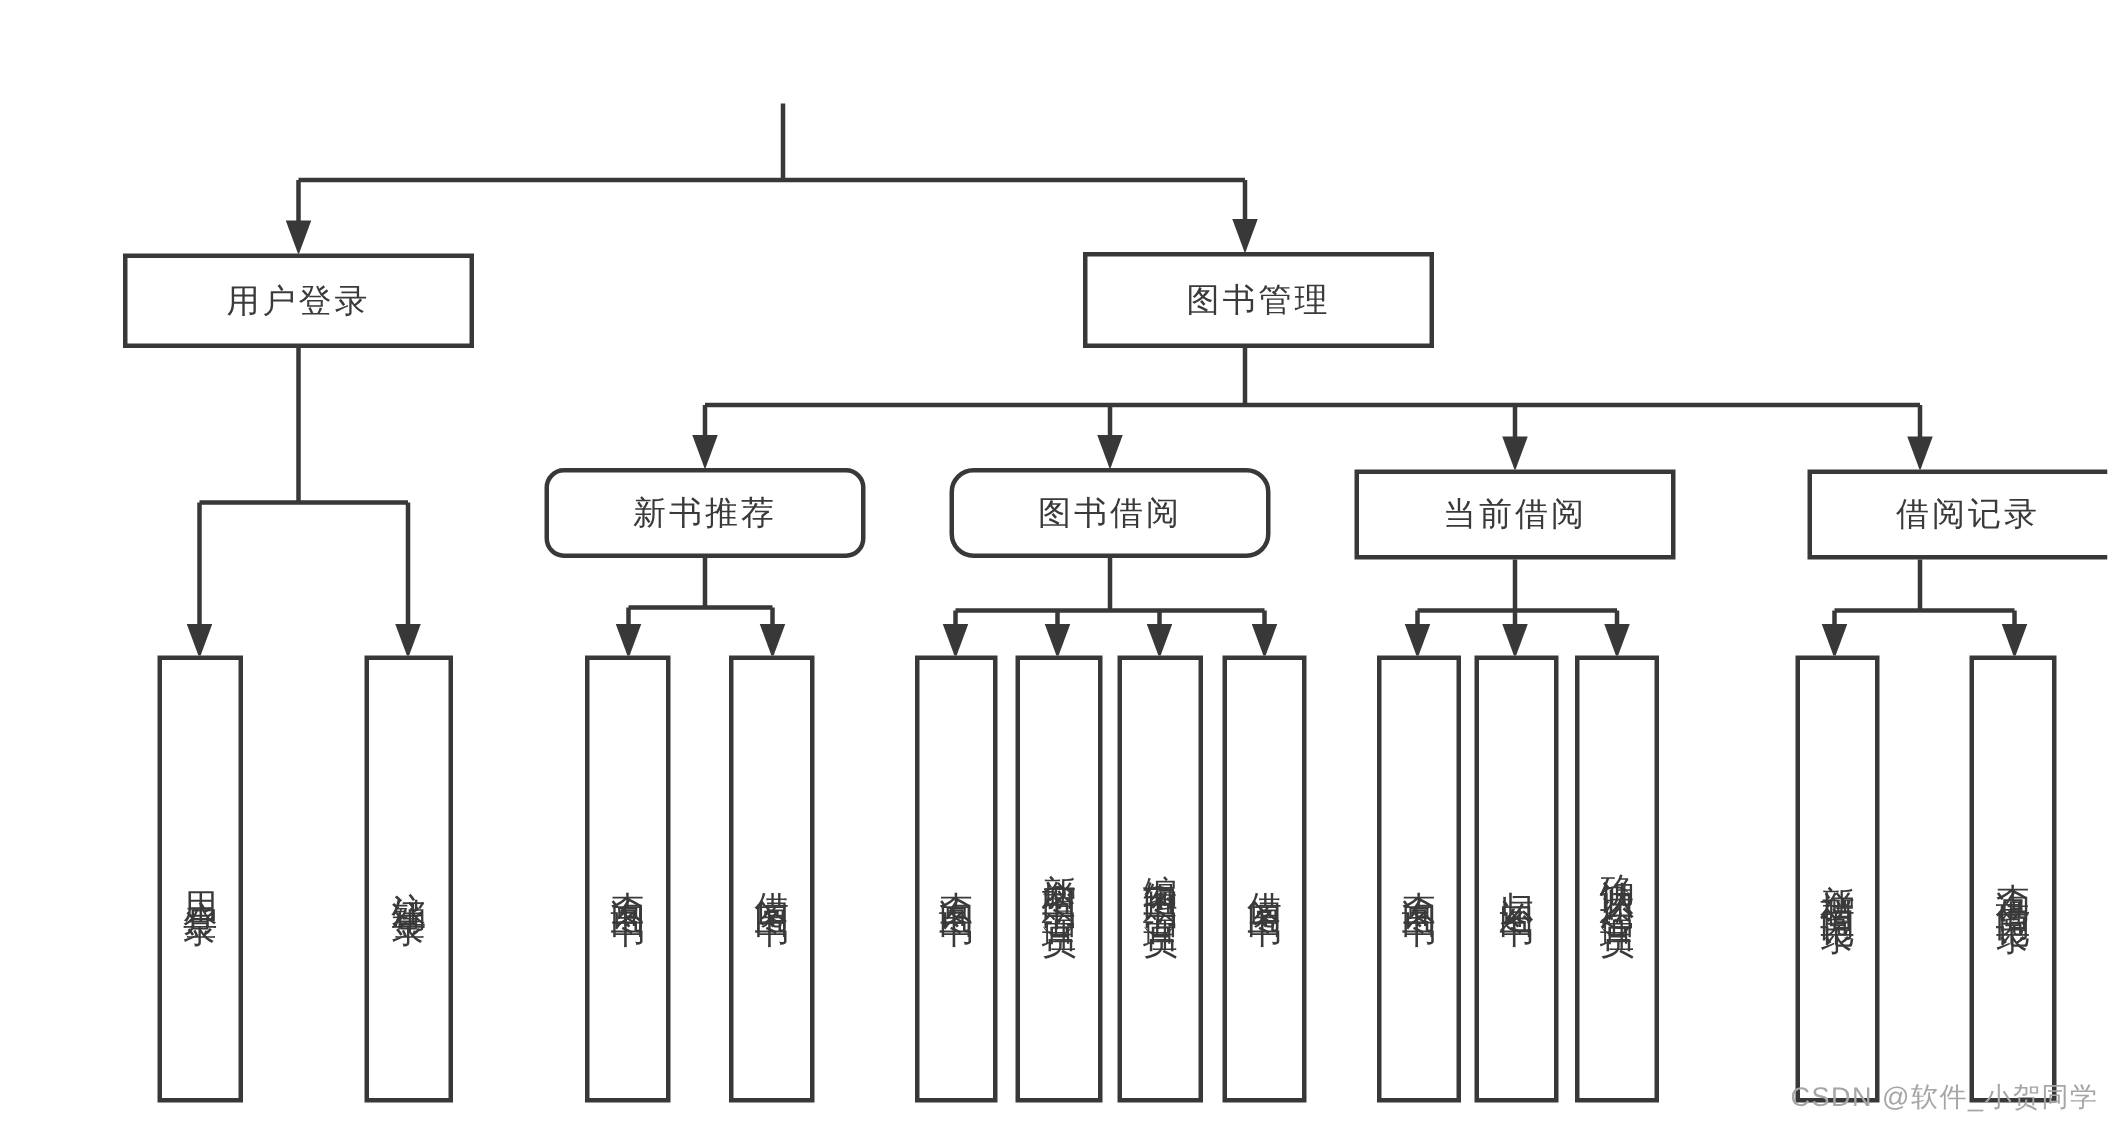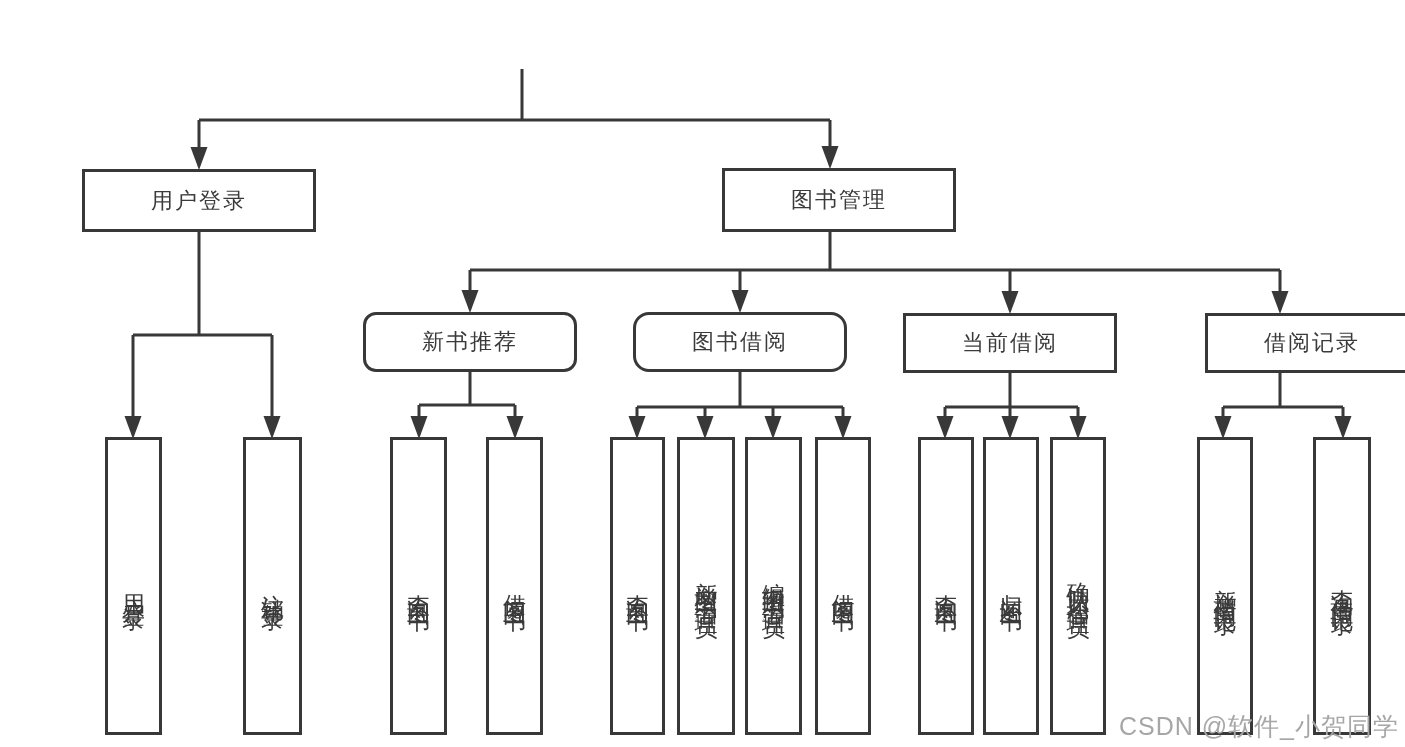--- a/index.html
+++ b/index.html
@@ -42,21 +42,21 @@
     font-size: 23px;
     line-height: 1;
     letter-spacing: 5px;
     white-space: normal;
   }
   #watermark {
     position: absolute;
     right: 6px;
     bottom: 4px;
     color: var(--watermark, #a6a6a6);
-    font-size: 25px;
+    font-size: 18px;
     letter-spacing: 1px;
     z-index: 2;
     margin-top: 36px;
   }
 </style>
 </head>
 <body>
 
 <div id="canvas">
 

